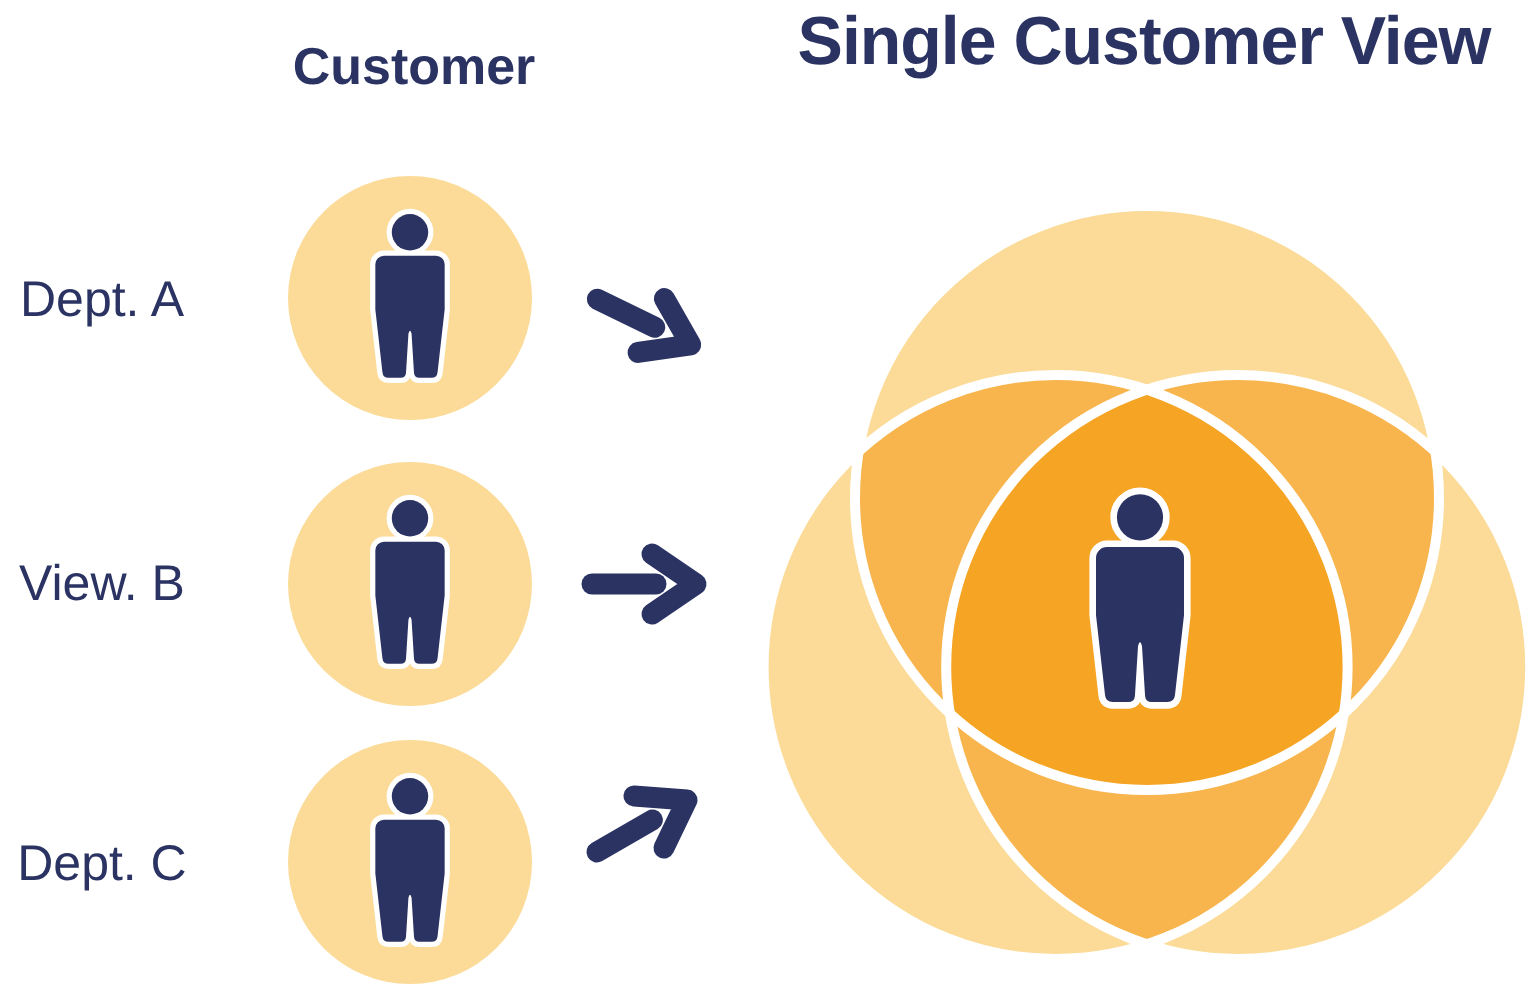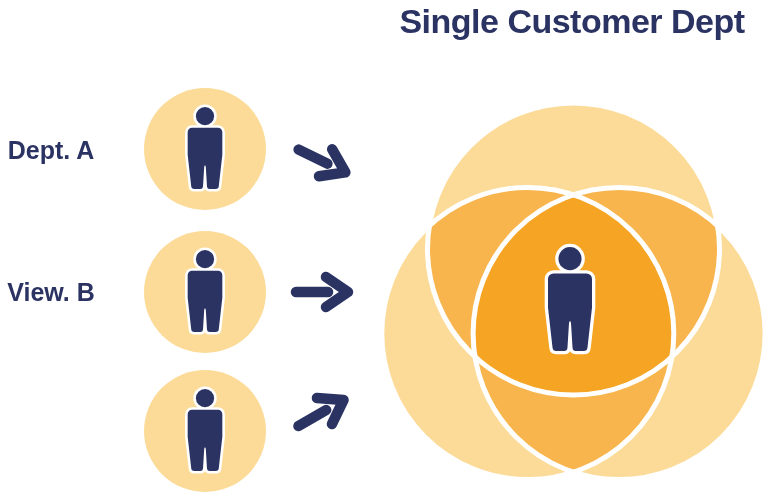--- a/index.html
+++ b/index.html
@@ -33,37 +33,39 @@
     font-weight: bold;
     color: var(--navy, #2B3363);
   }
   .dept-label {
     position: absolute;
     left: 2px;
     width: 98px;
     text-align: center;
     line-height: 30px;
     font-size: 25px;
-    font-weight: bold;
+    font-weight: normal;
     white-space: nowrap;
     color: var(--navy, #2B3363);
   }
   .dept-a { top: 135px; }
   .dept-b { top: 277px; }
   .dept-c { top: 417px; }
 </style>
 </head>
 <body>
 
 <div class="canvas">
 
-  <div class="title">Single Customer Dept</div>
+  <div class="title">Single Customer View</div>
+  <div class="col-header">Customer</div>
 
   <div class="dept-label dept-a">Dept. A</div>
   <div class="dept-label dept-b">View. B</div>
+  <div class="dept-label dept-c">Dept. C</div>
 
   <svg class="art" width="768" height="497" viewBox="0 0 768 497">
     <defs>
       <symbol id="person-icon" viewBox="0 0 60 100" overflow="visible">
         <g stroke="var(--outline, #fff)" stroke-width="6" fill="var(--outline, #fff)" stroke-linejoin="round" stroke-linecap="round">
           <circle cx="30" cy="11.5" r="10.5"></circle>
           <path d="M15 25 L45 25 A5 5 0 0 1 50 30 L50 56 L45.9 92.3 Q45.6 95.5 42.4 95.5 L35.4 95.5 Q32.5 95.5 32.3 92.6 L30.9 70 Q30 66.5 29.1 70 L27.7 92.6 Q27.5 95.5 24.6 95.5 L17.6 95.5 Q14.4 95.5 14.1 92.3 L10 56 L10 30 A5 5 0 0 1 15 25 Z"></path>
         </g>
         <g fill="var(--navy, #2B3363)">
           <circle cx="30" cy="11.5" r="10.5"></circle>

